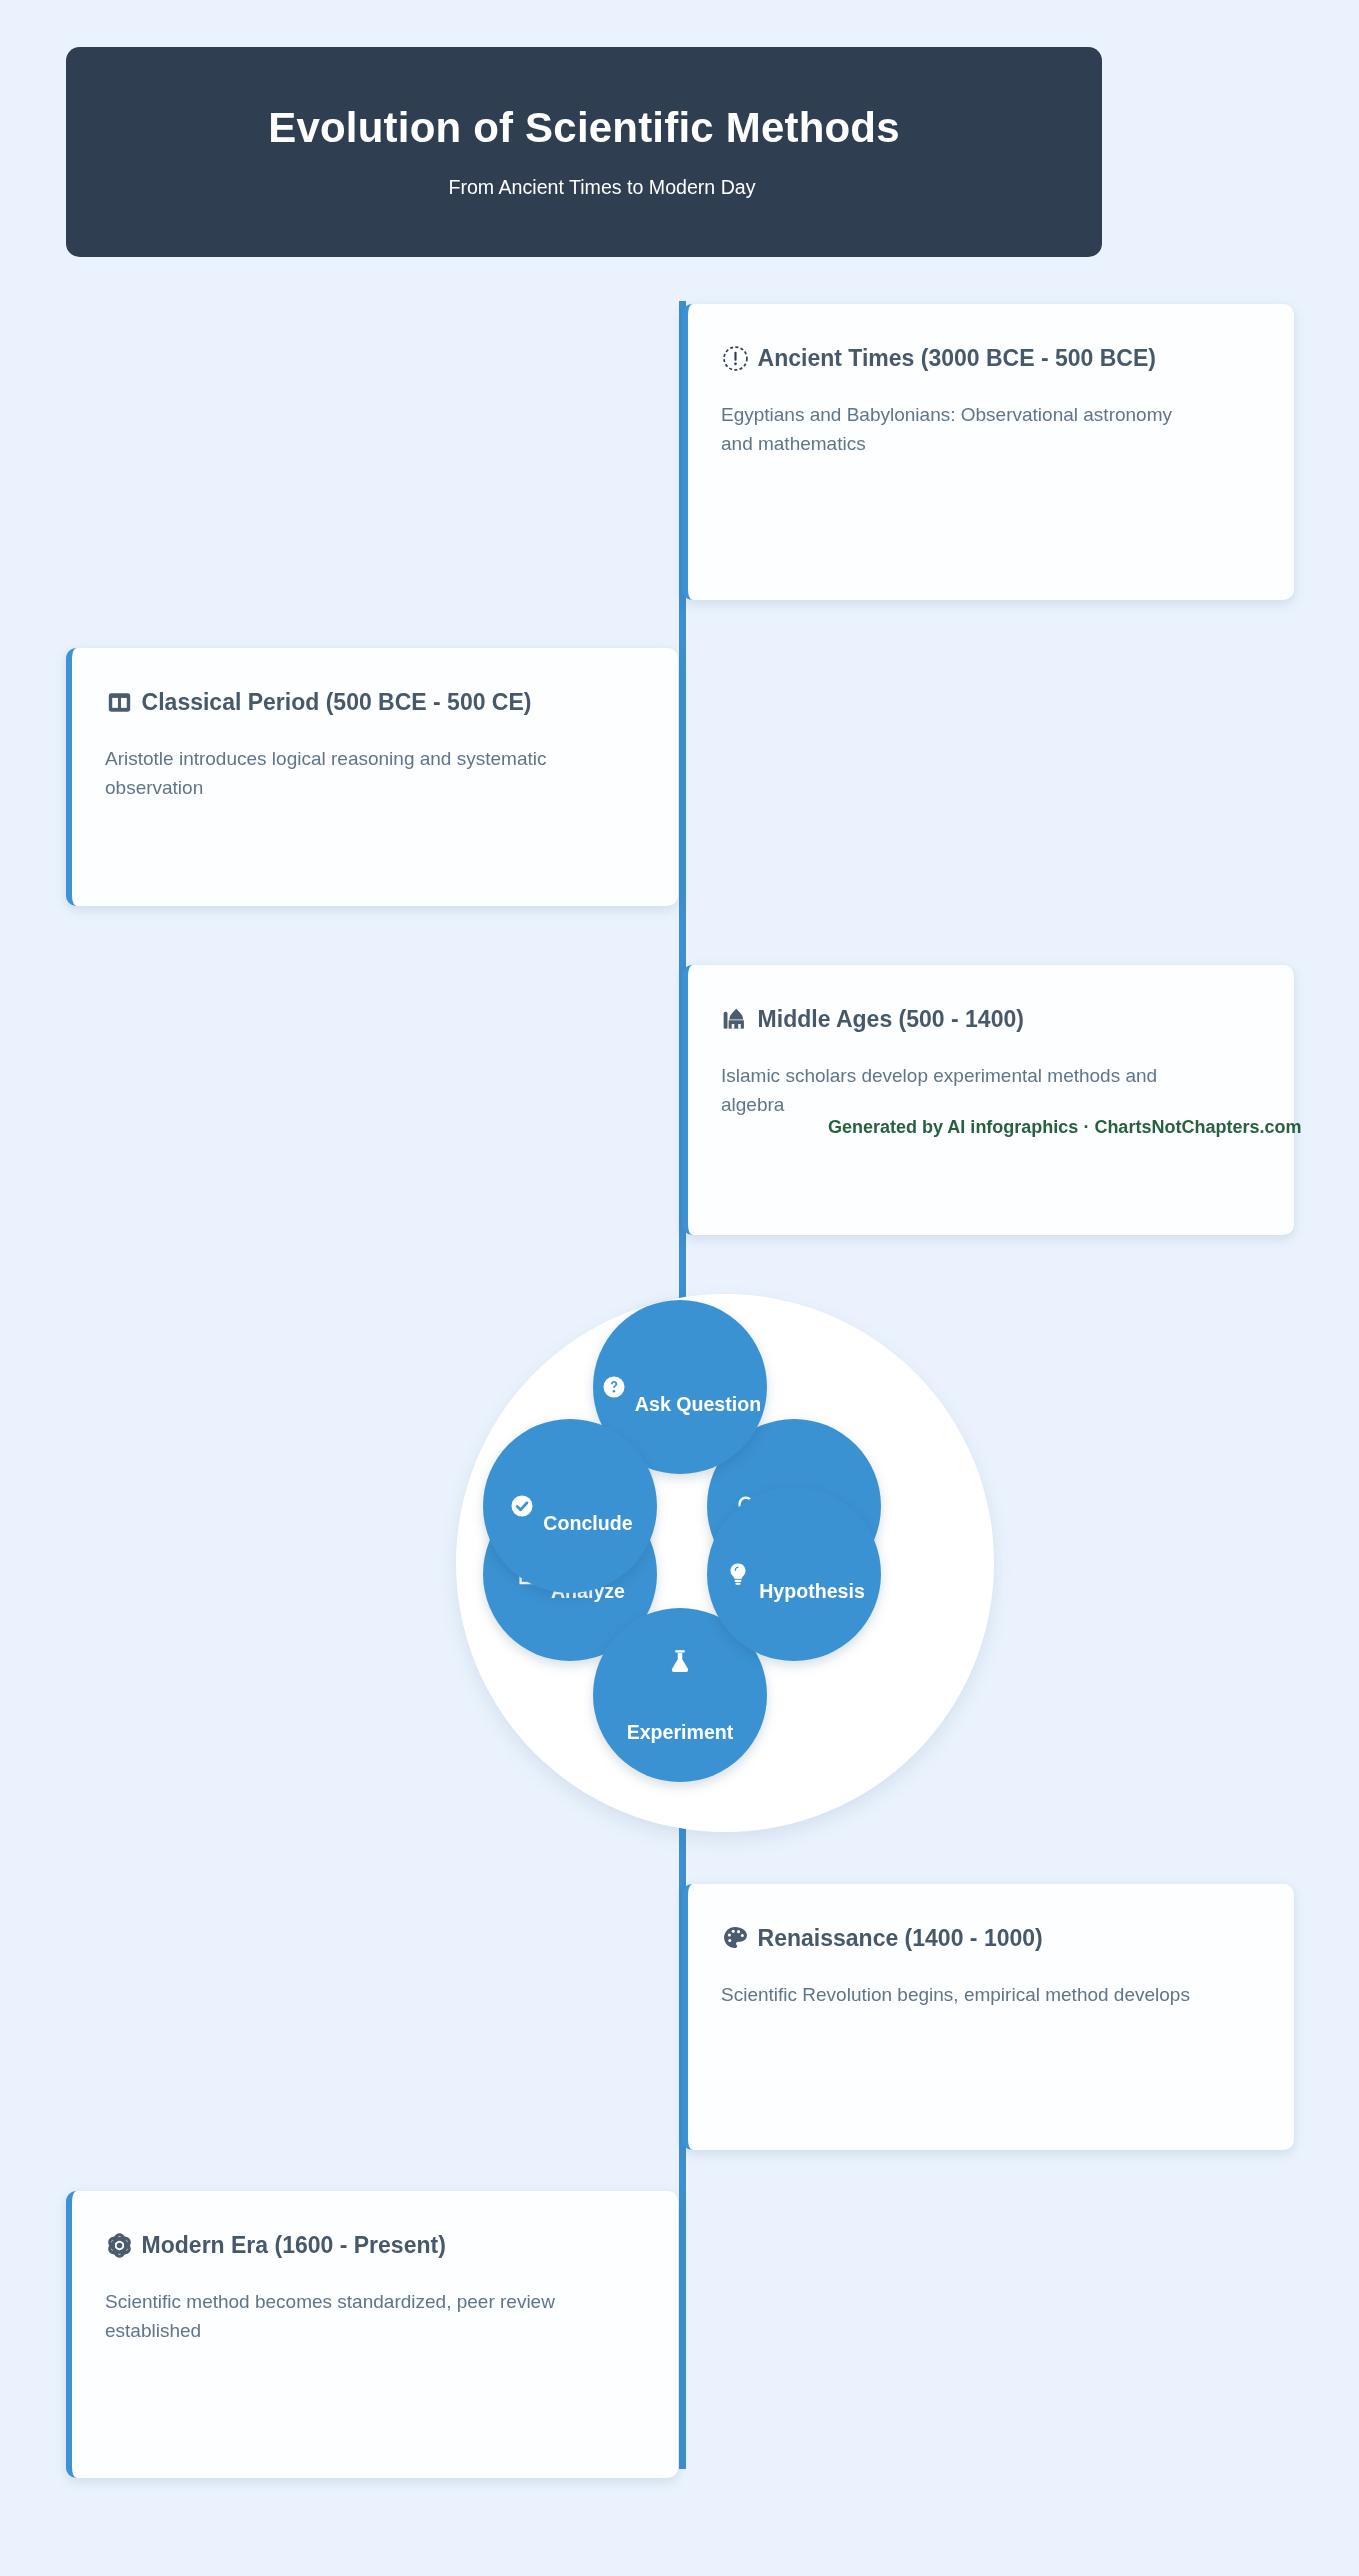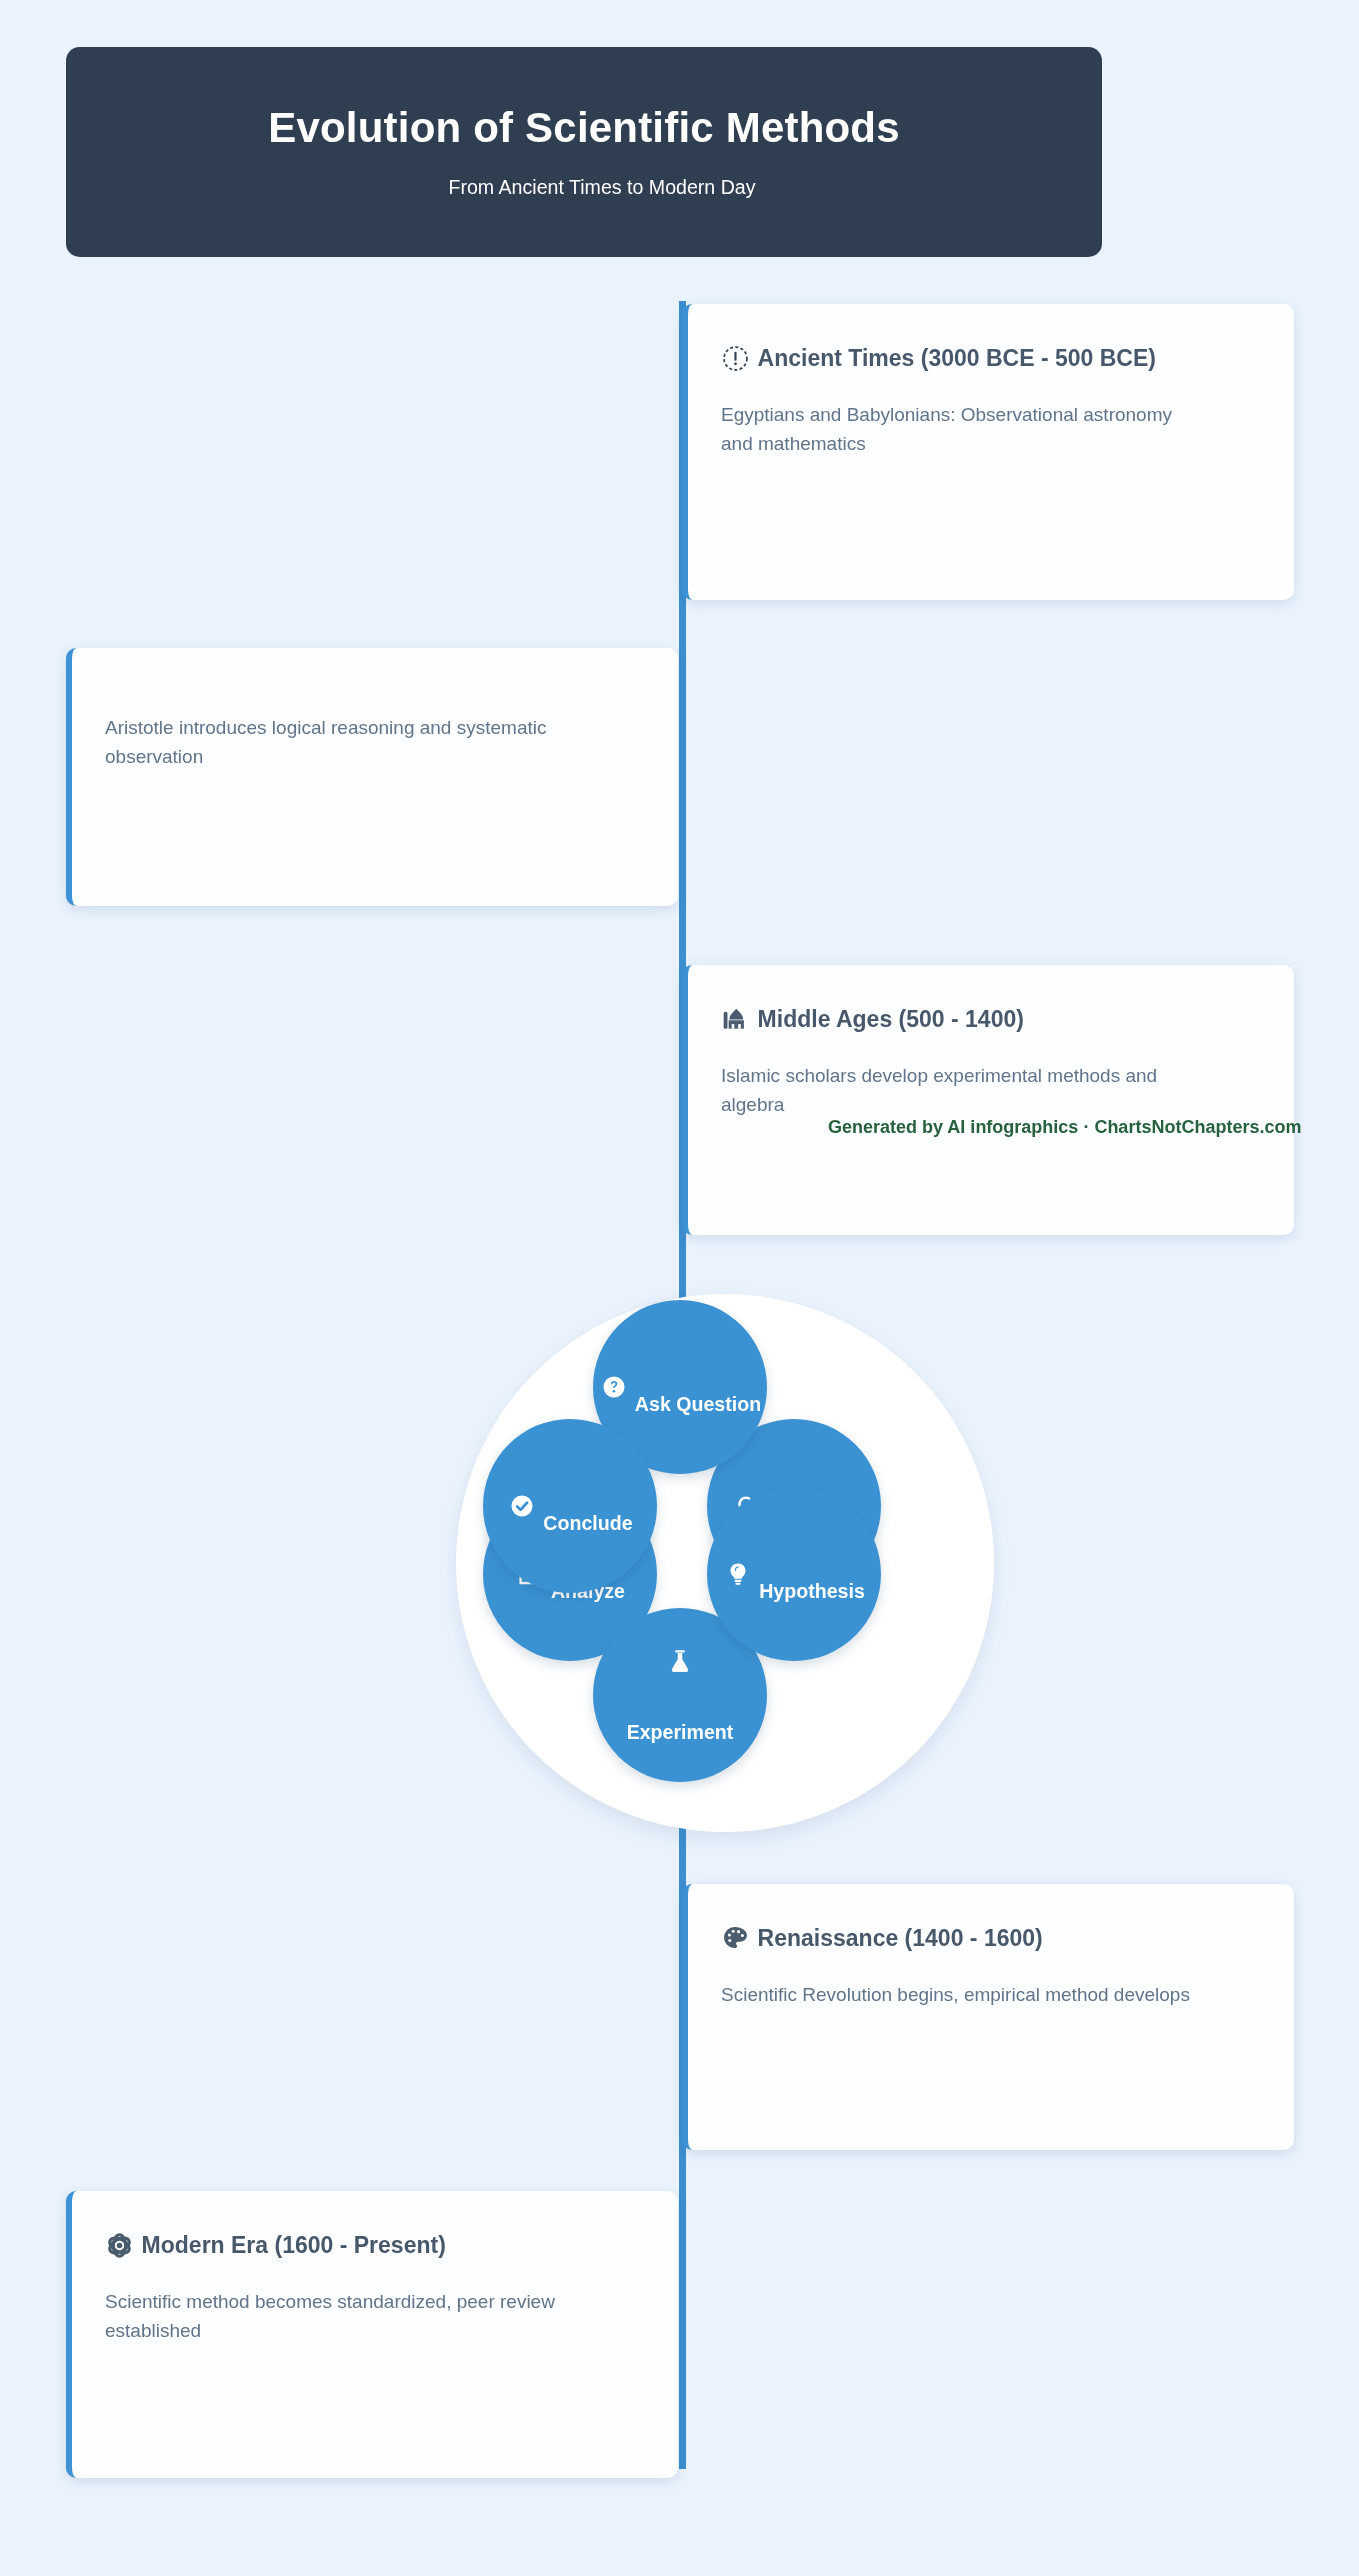--- a/index.html
+++ b/index.html
@@ -186,20 +186,29 @@
         <circle cx="19" cy="19" r="15" fill="none" stroke="#2f3e50" stroke-width="2.2" stroke-dasharray="4 3"></circle>
         <rect x="17.6" y="10" width="2.8" height="12" rx="1.2" fill="#2f3e50"></rect>
         <circle cx="19" cy="26" r="1.8" fill="#2f3e50"></circle>
       </svg>
     </span><span>Ancient Times (3000 BCE - 500 BCE)</span>
   </div>
   <div class="card-desc">Egyptians and Babylonians: Observational astronomy and mathematics</div>
 </div>
 
 <div class="card card-left card-2">
+  <div class="card-head">
+    <span class="card-icon">
+      <svg viewBox="0 0 38 38">
+        <rect x="5" y="7" width="28" height="24" rx="3" fill="#4b5c6e"></rect>
+        <rect x="9.5" y="13" width="7.5" height="13" fill="#ffffff"></rect>
+        <rect x="21" y="13" width="7.5" height="13" fill="#ffffff"></rect>
+      </svg>
+    </span><span>Classical Period (500 BCE - 500 CE)</span>
+  </div>
   <div class="card-desc">Aristotle introduces logical reasoning and systematic observation</div>
 </div>
 
 <div class="card card-right card-3">
   <div class="card-head">
     <span class="card-icon">
       <svg viewBox="0 0 38 38">
         <rect x="3.5" y="9" width="5" height="22" rx="2" fill="#4b5c6e"></rect>
         <path d="M20 5 C26 11 29 14 29 19 L11 19 C11 14 14 11 20 5 Z" fill="#4b5c6e"></path>
         <rect x="10" y="20" width="20" height="11" fill="#4b5c6e"></rect>
@@ -285,21 +294,21 @@
   <div class="card-head">
     <span class="card-icon">
       <svg viewBox="0 0 38 38">
         <path d="M18.5 4C10.5 4 4 10.2 4 17.8c0 7.6 6.5 13.8 14.5 13.8 1.5 0 2.6-1.1 2.6-2.5 0-.7-.3-1.3-.7-1.7-.4-.5-.7-1-.7-1.7 0-1.4 1.2-2.5 2.6-2.5h3c4.8 0 8.7-3.7 8.7-8.3C34 8.9 27 4 18.5 4z" fill="#4b5c6e"></path>
         <circle cx="11" cy="14.5" r="2" fill="#ffffff"></circle>
         <circle cx="16" cy="9.6" r="2" fill="#ffffff"></circle>
         <circle cx="23" cy="10" r="2" fill="#ffffff"></circle>
         <circle cx="28" cy="15" r="2" fill="#ffffff"></circle>
         <circle cx="11.5" cy="21.5" r="2" fill="#ffffff"></circle>
       </svg>
-    </span><span>Renaissance (1400 - 1600)</span>
+    </span><span>Renaissance (1400 - 1000)</span>
   </div>
   <div class="card-desc">Scientific Revolution begins, empirical method develops</div>
 </div>
 
 <div class="card card-left card-5">
   <div class="card-head">
     <span class="card-icon">
       <svg viewBox="0 0 38 38">
         <g fill="none" stroke="#4b5c6e" stroke-width="4">
           <ellipse cx="19" cy="19" rx="8" ry="14"></ellipse>

